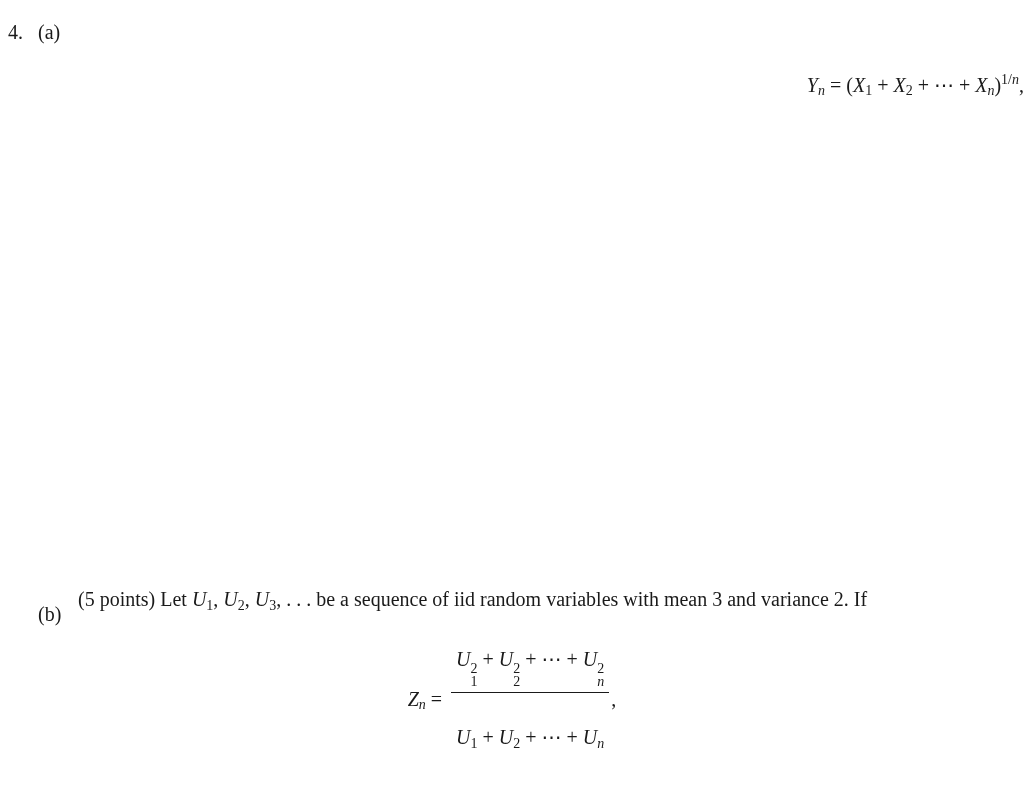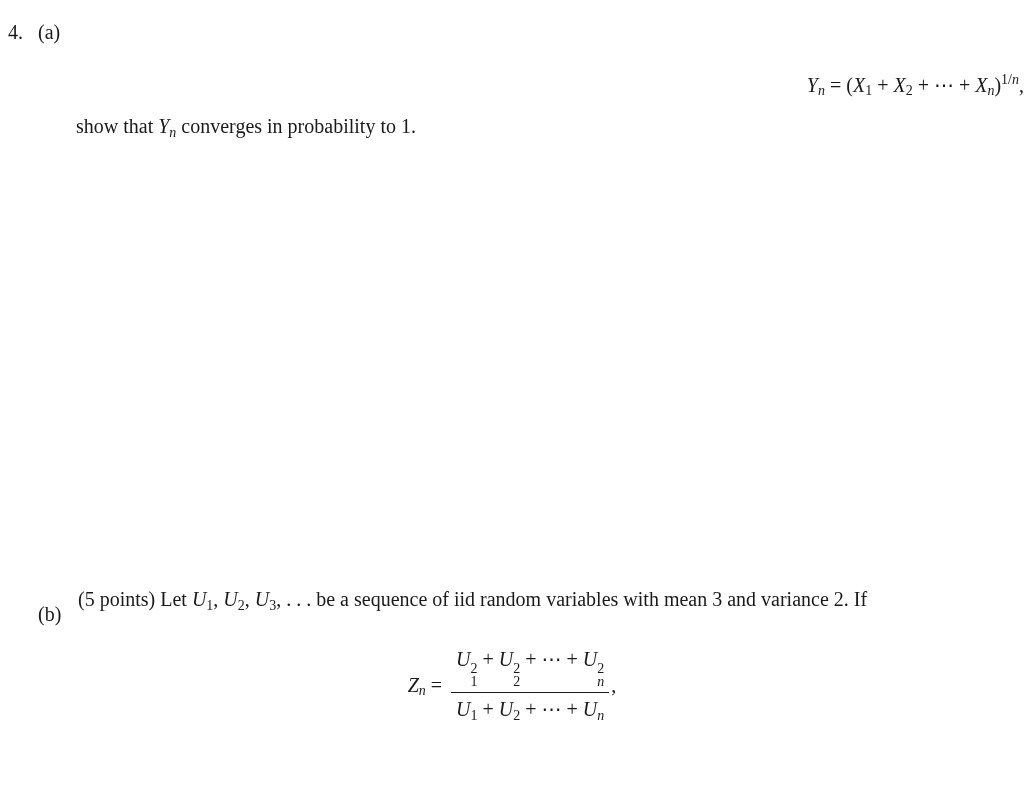--- a/index.html
+++ b/index.html
@@ -55,35 +55,35 @@
     margin: 0 2px 0 4px;
   }
   .m-frac-num {
     display: block;
     padding: 0 5px 3px 5px;
     border-bottom: 1.5px solid #1a1a1a;
   }
   .m-frac-den {
     display: block;
     padding: 3px 5px 0 5px;
+    margin-top: 28px;
   }
 </style>
 </head>
 <body>
 
 <div class="page">
 
   <span class="abs pnum">4.</span>
 
   <span class="abs plabel-a">(a)</span>
 
 
   <div class="abs pformula-a"><span class="m-var">Y</span><span class="m-sub m-it">n</span><span class="m-txt"> = (</span><span class="m-var">X</span><span class="m-sub">1</span><span class="m-txt"> + </span><span class="m-var">X</span><span class="m-sub">2</span><span class="m-txt"> + ⋯ + </span><span class="m-var">X</span><span class="m-sub m-it">n</span><span class="m-txt">)</span><span class="m-sup"><span>1</span><span>/</span><span class="m-it">n</span></span><span class="m-txt">,</span></div>
 
-  <div class="abs pconcl-a"><span class="m-txt">show that </span><span class="m-var">Y</span><span class="m-sub m-it">n</span><span class="m-txt"> converges in probability to 1.</span></div>
 
   <span class="abs plabel-b">(b)</span>
 
   <div class="abs pintro-b"><span class="m-txt">(5 points) Let </span><span class="m-var">U</span><span class="m-sub">1</span><span class="m-txt">, </span><span class="m-var">U</span><span class="m-sub">2</span><span class="m-txt">, </span><span class="m-var">U</span><span class="m-sub">3</span><span class="m-txt">, . . .  be a sequence of iid random variables with mean 3 and variance 2. If</span></div>
 
   <div class="abs pformula-b"><span class="m-var">Z</span><span class="m-sub m-it">n</span><span class="m-txt"> = </span><span class="m-frac"><span class="m-frac-num"><span class="m-var">U</span><span class="m-ss">
             <span>2</span>
             <span>1</span>
           </span><span class="m-txt"> + </span><span class="m-var">U</span><span class="m-ss">
             <span>2</span>

